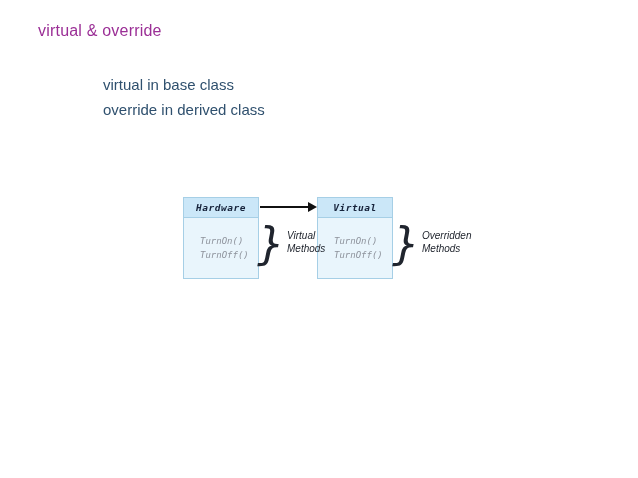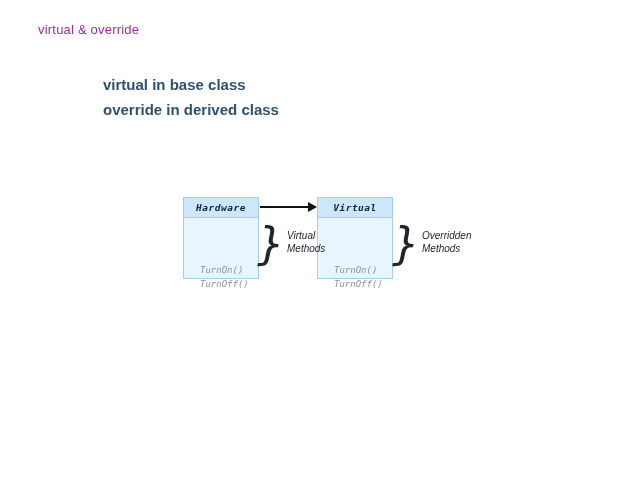--- a/index.html
+++ b/index.html
@@ -8,29 +8,29 @@
     background: #ffffff;
     position: relative;
     overflow: hidden;
     font-family: "Liberation Sans", sans-serif;
   }
 
   .title {
     position: absolute;
     left: 38px; top: 22px;
     margin: 0;
-    font-size: 13px;
+    font-size: 16px;
     font-weight: 400;
     color: var(--title-color, #9b2f96);
     letter-spacing: 0.2px;
   }
 
   .bullets {
     position: absolute;
-    left: 103px; top: 72px; font-weight: bold;
+    left: 103px; top: 72px;
   }
   .bullet {
     font-size: 15px;
     line-height: 25px;
     color: var(--body-text-color, #2f506e);
   }
 
   .diagram {
     position: absolute;
     left: 183px; top: 197px;
@@ -57,21 +57,20 @@
     justify-content: center;
     font-family: "DejaVu Sans Mono", monospace;
     font-weight: bold;
     font-size: 9.5px;
     letter-spacing: 0.5px;
     color: var(--box-header-text, #16233b);
   }
 
   .uml-body {
     padding: 16px 0 0 16px;
-    margin-top: 29px;
   }
   .method {
     font-family: "DejaVu Sans Mono", monospace;
     font-size: 9px;
     line-height: 14px;
     color: var(--method-text, #8d929b);
     white-space: pre;
   }
 
   .arrow-line {

